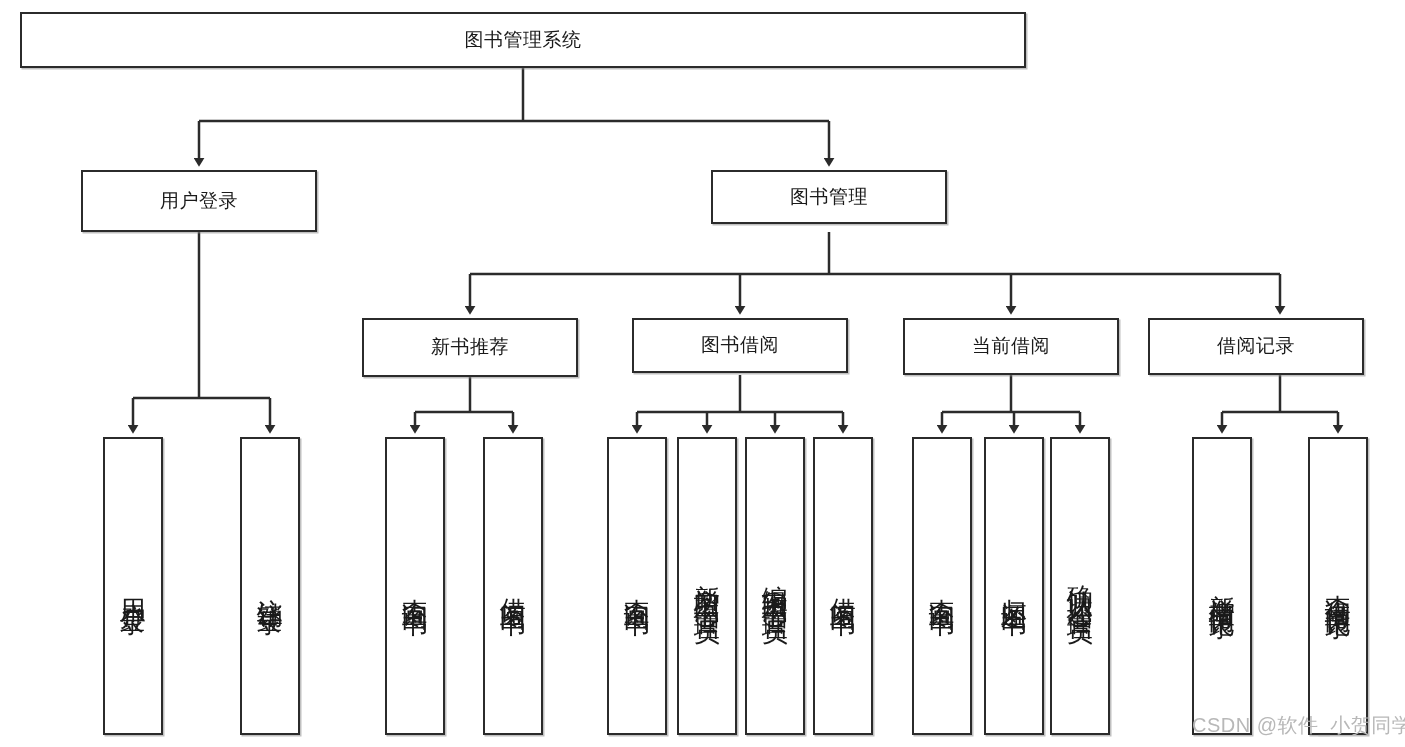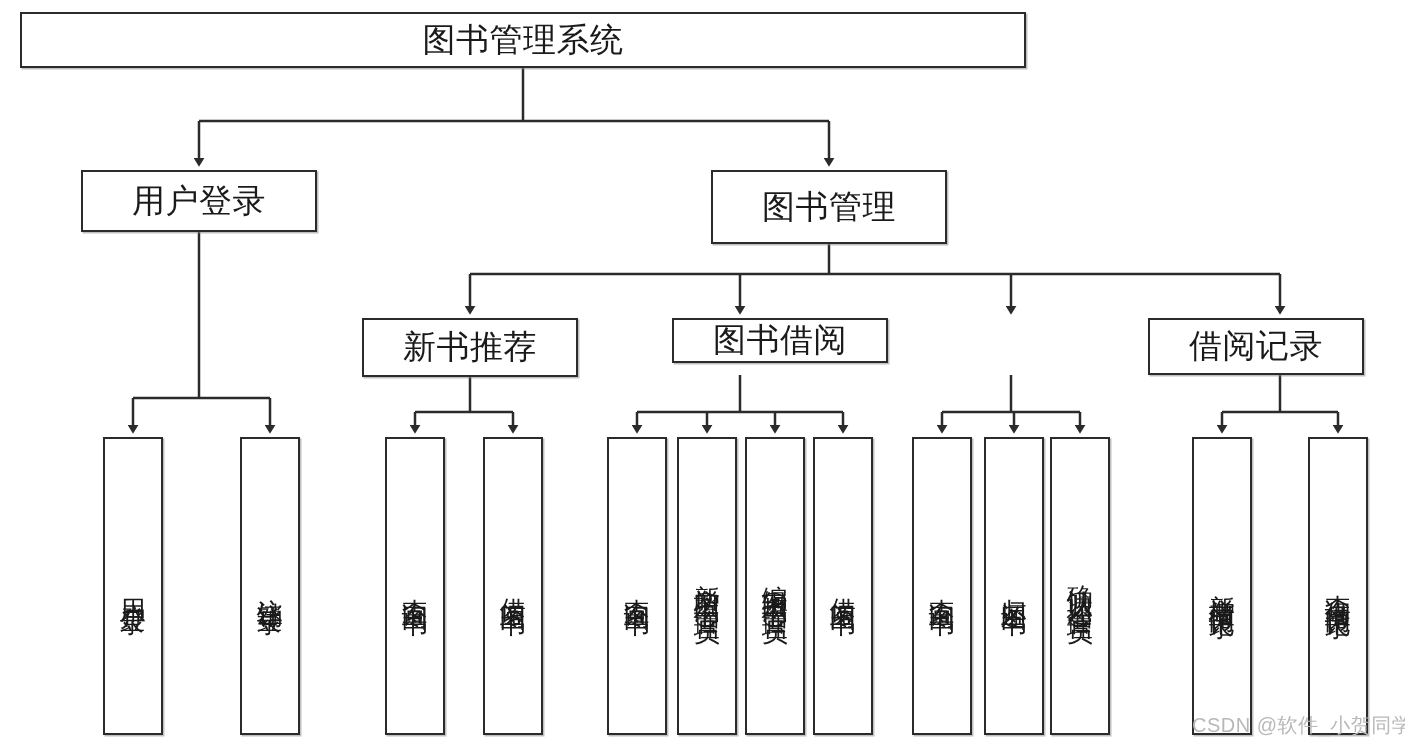--- a/index.html
+++ b/index.html
@@ -33,21 +33,21 @@
     align-items: center;
     justify-content: center;
     color: #1a1a1a;
     box-shadow: 1.5px 1.5px 0 rgba(140,140,140,0.55);
   }
   .node-label {
     white-space: pre;
     letter-spacing: 0.5px;
   }
   .node.horiz .node-label {
-    font-size: 33px;
+    font-size: 19px;
     line-height: 1.1;
   }
   .node.vert {
     align-items: center;
     justify-content: center;
   }
   .node.vert .node-label {
     writing-mode: vertical-rl;
     text-orientation: upright;
     font-size: 26px;
@@ -125,29 +125,32 @@
     </g>
   </svg>
 
   <div class="node horiz" style="left: 20px; top: 12px; width: 1006px; height: 56px;">
     <span class="node-label">图书管理系统</span>
   </div>
 
   <div class="node horiz" style="left: 81px; top: 170px; width: 236px; height: 62px;">
     <span class="node-label">用户登录</span>
   </div>
-  <div class="node horiz" style="left: 711px; top: 170px; width: 236px; height: 74px;">
+  <div class="node horiz" style="left: 711px; top: 170px; width: 236px; height: 54px;">
     <span class="node-label">图书管理</span>
   </div>
 
   <div class="node horiz" style="left: 362px; top: 318px; width: 216px; height: 59px;">
     <span class="node-label">新书推荐</span>
   </div>
-  <div class="node horiz" style="left: 632px; top: 318px; width: 216px; height: 45px; margin-left: 40px;">
+  <div class="node horiz" style="left: 632px; top: 318px; width: 216px; height: 55px;">
     <span class="node-label">图书借阅</span>
+  </div>
+  <div class="node horiz" style="left: 903px; top: 318px; width: 216px; height: 57px;">
+    <span class="node-label">当前借阅</span>
   </div>
   <div class="node horiz" style="left: 1148px; top: 318px; width: 216px; height: 57px;">
     <span class="node-label">借阅记录</span>
   </div>
 
   <div class="node vert" style="left: 103px; top: 437px; width: 60px; height: 298px;">
     <span class="node-label">用户登录</span>
   </div>
   <div class="node vert" style="left: 240px; top: 437px; width: 60px; height: 298px;">
     <span class="node-label">注销登录</span>

